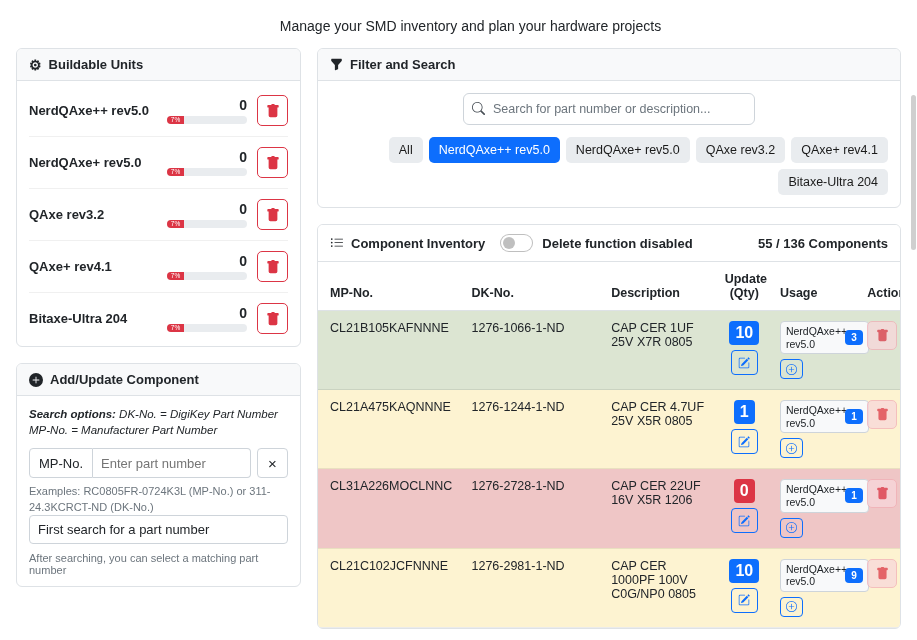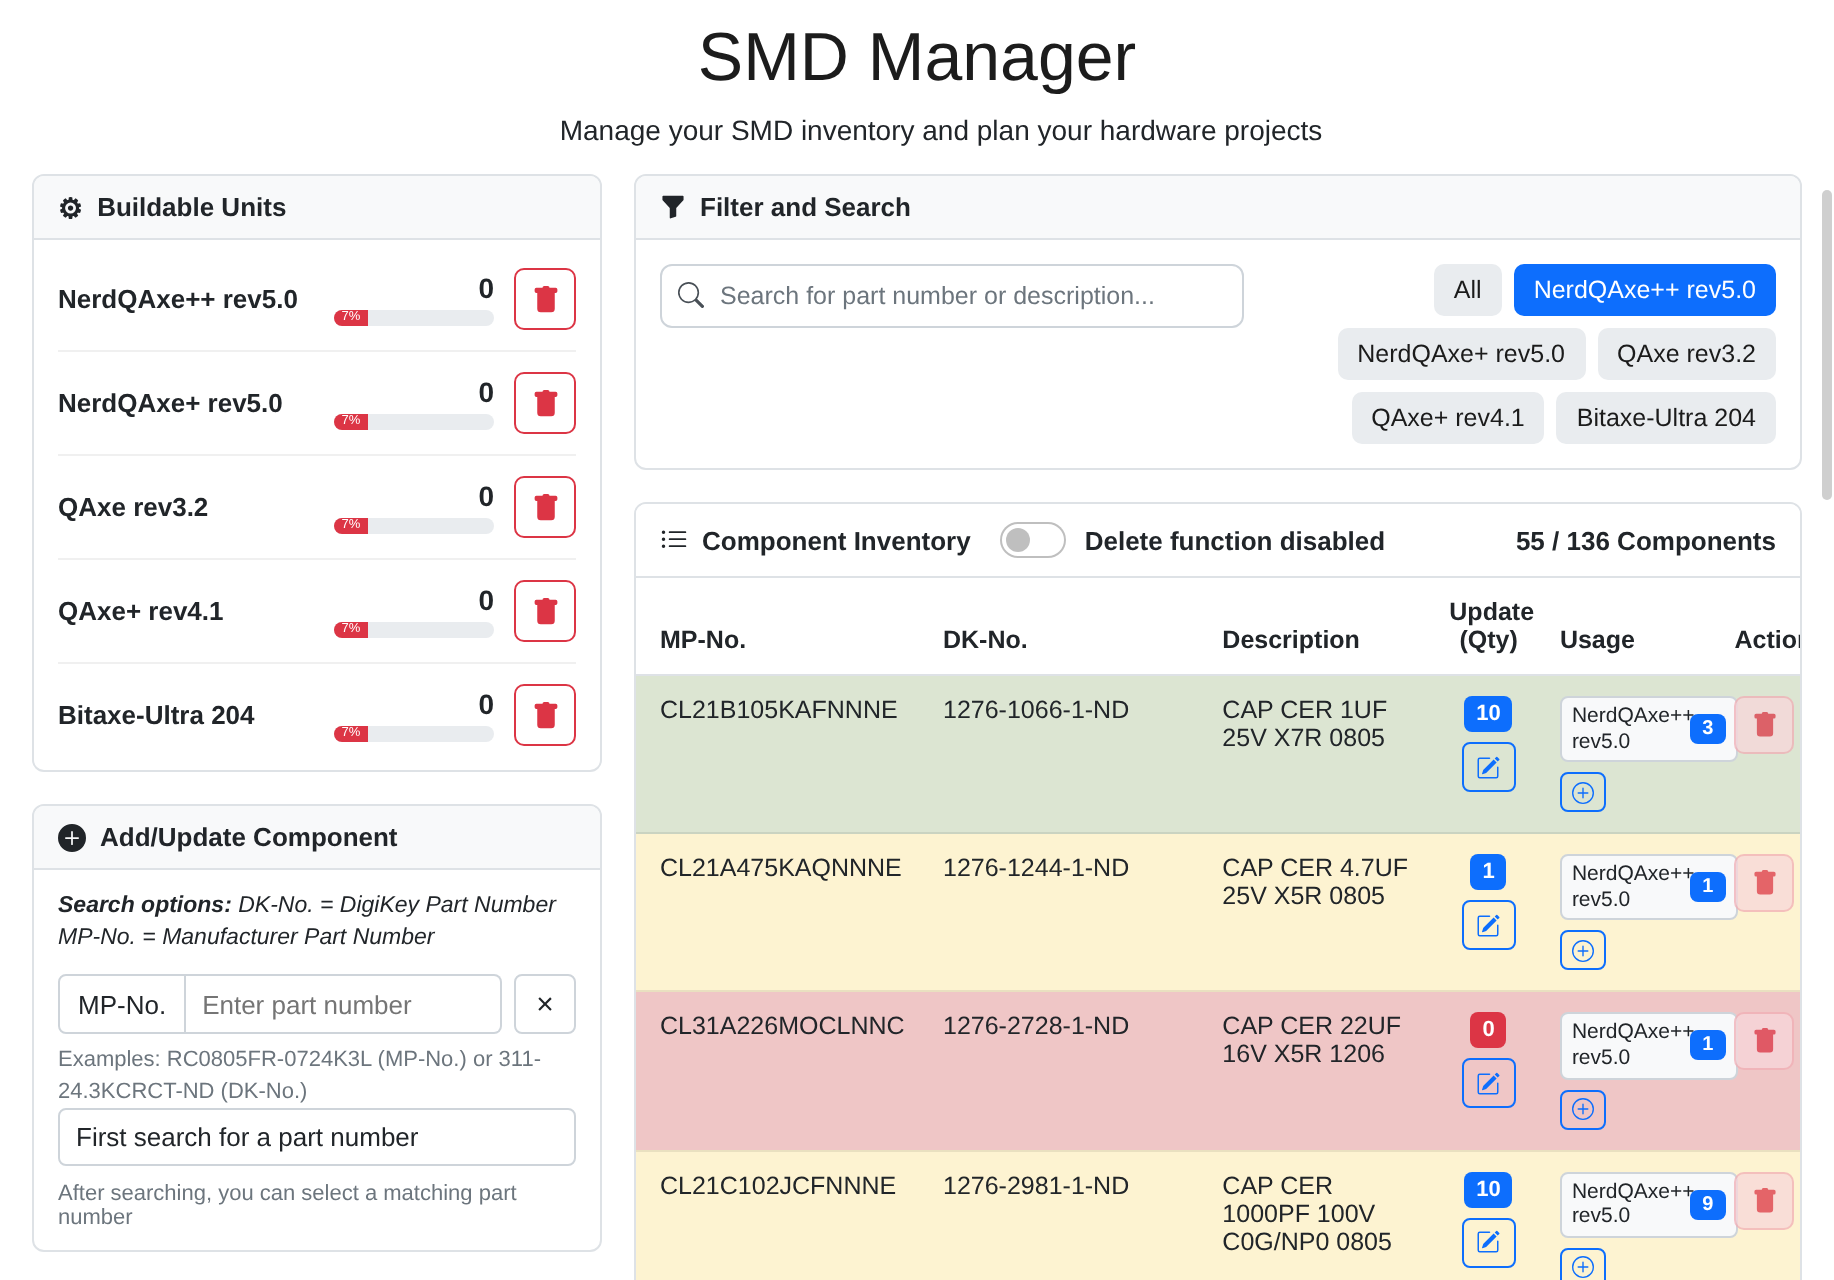--- a/index.html
+++ b/index.html
@@ -47,21 +47,21 @@
   .ig-input { flex:1; border:1px solid #ced4da; border-left:none; border-radius:0 4px 4px 0;
     padding:5px 8px; font-size:13px; min-width:0; outline:none; font-family:inherit; }
   .ig-clear { width:31px; height:30px; margin-left:6px; border:1px solid #ced4da; border-radius:4px;
     background:#fff; font-size:15px; color:#212529; }
   .ac-help { font-size:11px; color:#6c757d; margin-top:6px; line-height:1.4; }
   .ac-select-full { width:100%; border:1px solid #ced4da; border-radius:4px; background:#fff;
     padding:6px 8px; font-size:13px; color:#212529; cursor:pointer; }
   .ac-foot { font-size:11px; color:#6c757d; margin-top:8px; }
 
   
-  .filter-body { padding:12px; display:flex; gap:12px; align-items:flex-start; }
+  .filter-body { padding:12px; display:flex; gap:12px; align-items:center;flex-direction:column; }
   .search-wrap { position:relative; width:292px; flex:none; }
   .search-wrap svg { position:absolute; left:9px; top:9px; color:#495057; }
   .search-input { width:100%; height:32px; border:1px solid #ced4da; border-radius:6px;
     padding:4px 8px 4px 29px; font-size:12.5px; outline:none; font-family:inherit; }
   .search-input::placeholder { color:#6c757d; }
   .chips { flex:1; display:flex; flex-wrap:wrap; gap:6px; justify-content:flex-end; }
   .chip { border:none; border-radius:5px; background:#e9ecef; color:#1b1b1b;
     font-size:12.5px; padding:6px 10px; font-family:inherit; }
   .chip.active { background:#0d6efd; color:#fff; }
 
@@ -83,21 +83,21 @@
   td { padding:10px 8px; font-size:12.5px; vertical-align:top; border-bottom:1px solid rgba(0,0,0,.08); }
   th:first-child, td:first-child { padding-left:12px; }
   col.w-mp { width:25%; } col.w-dk { width:24%; } col.w-desc { width:19.5%; }
   col.w-stock { width:9.5%; } col.w-usage { width:15%; } col.w-act { width:7%; }
 
   tr.row-green  { background:#dce5d2; }
   tr.row-yellow { background:#fdf3d1; }
   tr.row-red-dark { background:#efc6c6; }
 
   .badge { display:inline-block; min-width:18px; text-align:center; border-radius:4px;
-    padding:3px 6px; font-size:11px; font-weight:700; color:#fff; }
+    padding:3px 6px; font-size:16px; font-weight:700; color:#fff; }
   .badge-blue { background:#0d6efd; }
   .badge-red  { background:#dc3545; }
   td.stock-cell { text-align:center; }
   .stock-inner { display:flex; flex-direction:column; align-items:center; gap:5px; }
   .btn-edit { width:27px; height:25px; border:1px solid #0d6efd; color:#0d6efd;
     background:transparent; border-radius:4px; }
 
   .usage-chip { display:inline-flex; align-items:center; gap:5px; background:#f8f9fa;
     border:1px solid #ced4da; border-radius:4px; padding:3px 5px; }
   .usage-chip .u-text { font-size:10.5px; line-height:1.2; width:54px; }
@@ -107,21 +107,20 @@
   td.act-cell { text-align:center; }
 
   .scroll-thumb { position:fixed; right:1px; top:95px; width:5px; height:155px;
     background:#cfcfcf; border-radius:3px; }
   .b { font-weight:700; }
 </style>
 </head>
 <body>
 
 <div class="page-header">
-  <div class="page-title">SMD Manager</div>
   <div class="page-subtitle">Manage your SMD inventory and plan your hardware projects</div>
 </div>
 
 <div class="layout">
 
   <div class="col-left">
 
     <div class="card">
       <div class="card-header">
         <span class="uni-icon">⚙</span>

